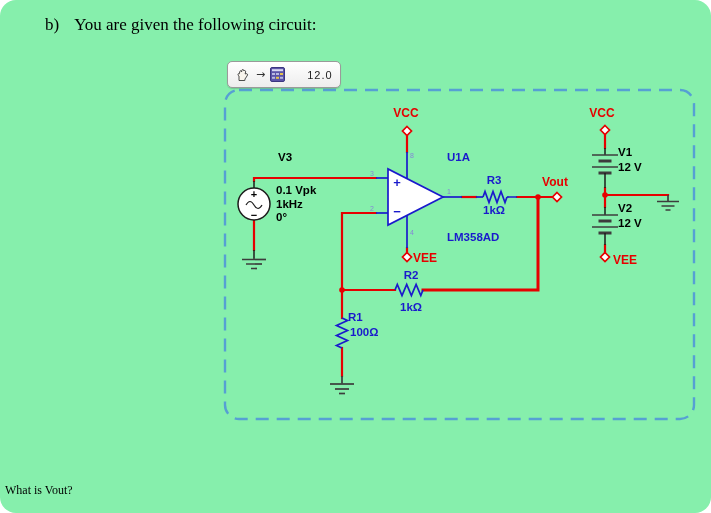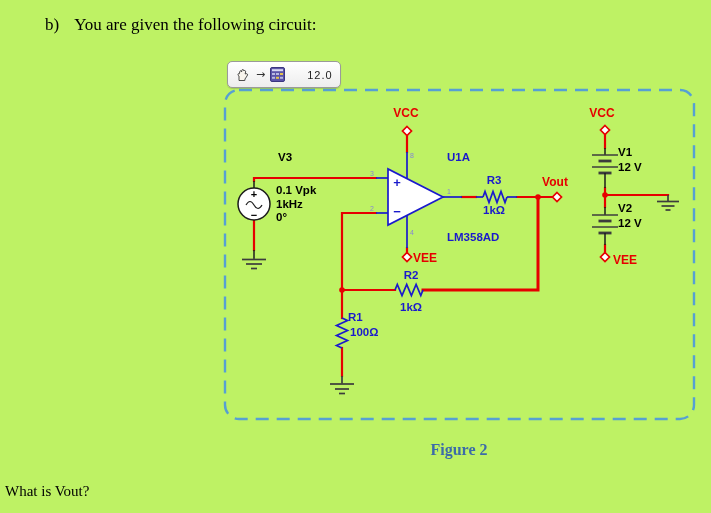--- a/index.html
+++ b/index.html
@@ -1,28 +1,28 @@
 <!DOCTYPE html>
 <html><head>
 <meta charset="utf-8">
 <style>
   html,body{margin:0;padding:0;background:#ffffff;}
-  .page{position:relative;width:711px;height:513px;background:#bef264;overflow:hidden;
-        font-family:"Liberation Serif",serif;}
+  .page{position:relative;width:711px;height:513px;background:#86efac;overflow:hidden;
+        font-family:"Liberation Serif",serif;border-radius:16px;}
   .title{position:absolute;left:45px;top:15px;font-size:17px;color:#000;white-space:nowrap;}
   .title .q-label{display:inline-block;margin-right:15px;}
   .toolbar{position:absolute;left:227px;top:61px;height:25px;display:flex;align-items:center;
            gap:5px;padding:0 7px;border:1px solid #9a9a9a;border-radius:5px;
            background:linear-gradient(#ffffff,#ededed);box-shadow:0 1px 1px rgba(0,0,0,.15);z-index:2;}
   .toolbar .arrow{font-family:"DejaVu Sans",sans-serif;font-size:11px;color:#333;line-height:1;}
   .toolbar .value{font-family:"Liberation Sans",sans-serif;font-size:11px;color:#222;letter-spacing:1px;margin-left:17px;}
   .circuit-svg{position:absolute;left:0;top:0;}
   .figcaption{position:absolute;left:224px;top:441px;width:470px;text-align:center;
               font-weight:bold;font-size:16px;color:#3c6ca8;}
-  .footer-q{position:absolute;left:5px;top:483px;font-size:15px;color:#000;}
+  .footer-q{position:absolute;left:5px;top:483px;font-size:12px;color:#000;}
   
   text{font-family:"Liberation Sans",sans-serif;}
   .net-label{fill:#e60000;font-size:12px;font-weight:bold;}
   .comp-label{fill:#1a1acc;font-size:11.5px;font-weight:bold;}
   .blk-label{fill:#000000;font-size:11.5px;font-weight:bold;}
   .pin-label{fill:#8585d6;font-size:7px;}
   .wire{stroke:#e60000;stroke-width:2.2;fill:none;stroke-linecap:square;}
   .wire-thick{stroke:#e60000;stroke-width:3;fill:none;stroke-linecap:square;}
   .lead{stroke:#1a1acc;stroke-width:1.7;fill:none;}
   .blk{stroke:#1c1c1c;stroke-width:1.5;fill:none;}
@@ -195,17 +195,16 @@
       <text x="618" y="212" class="blk-label">V2</text>
       <text x="618" y="227" class="blk-label">12 V</text>
     </g>
 
     <g>
       <path class="diamond" d="M605,252.5 L609.5,257 L605,261.5 L600.5,257 Z"></path>
       <text x="613" y="264" class="net-label">VEE</text>
     </g>
   </svg>
 
-  <div class="figcaption">Figure 2</div>
 
   <div class="footer-q">What is Vout?</div>
 
 </div>
 
 </body></html>

